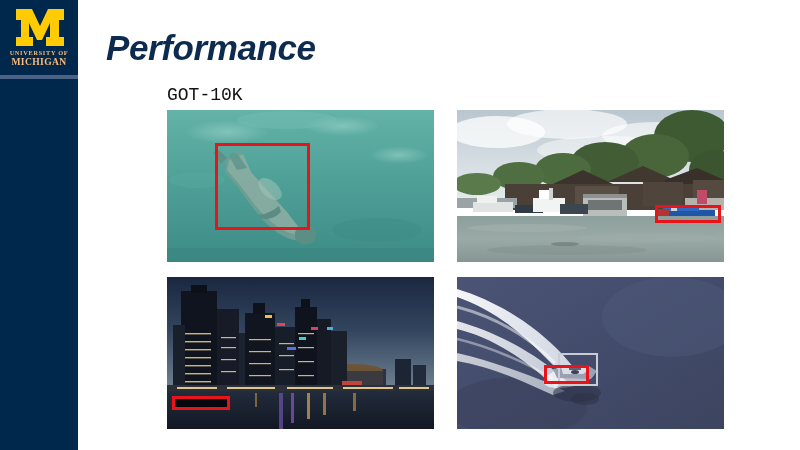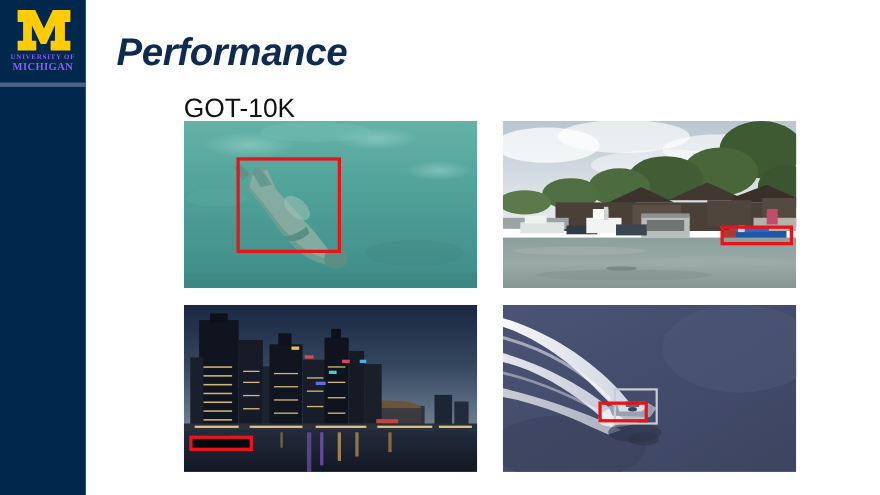--- a/index.html
+++ b/index.html
@@ -35,21 +35,21 @@
     top: 7px;
     width: 52px;
     height: 41px;
   }
   .logo-wordmark {
     position: absolute;
     left: 0;
     top: 50px;
     width: 78px;
     text-align: center;
-    color: #8b5cf6;
+    color: #fdba74;
     font-family: "Liberation Serif", serif;
     line-height: 1.05;
   }
   .logo-line1 {
     font-size: 6.3px;
     letter-spacing: 0.7px;
     font-weight: 700;
     display: block;
   }
   .logo-line2 {
@@ -76,23 +76,23 @@
     font-weight: bold;
     color: #0d2b4e;
     letter-spacing: -0.4px;
     font-family: "Liberation Sans", sans-serif;
     font-style: italic;
   }
   .dataset-label {
     position: absolute;
     left: 167px;
     top: 85px;
-    font-size: 24px;
+    font-size: 18px;
     color: #111111;
-    font-family: Liberation Sans, sans-serif;
+    font-family: Liberation Mono, monospace;
   }
 
   
   .grid {
     position: absolute;
     left: 167px;
     top: 110px;
     width: 557px;
     height: 320px;
   }

